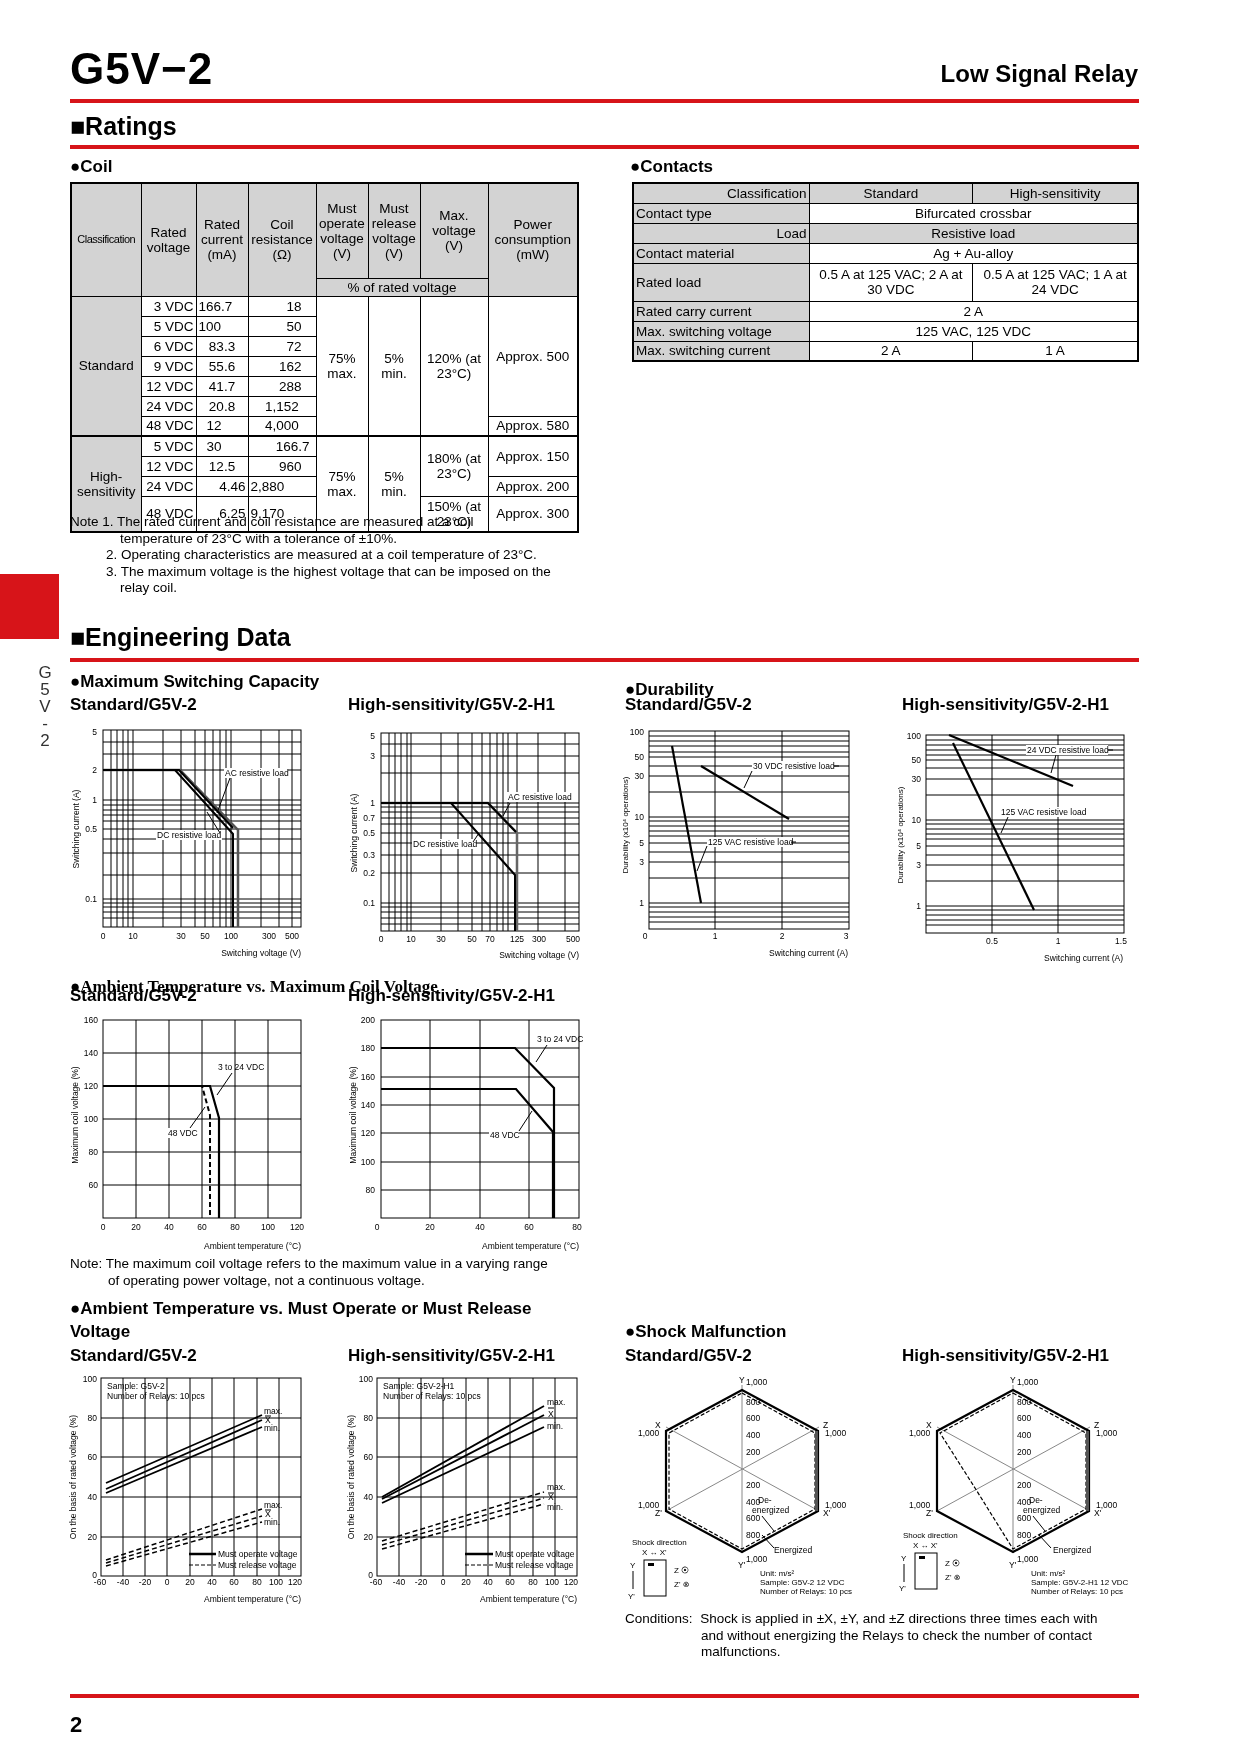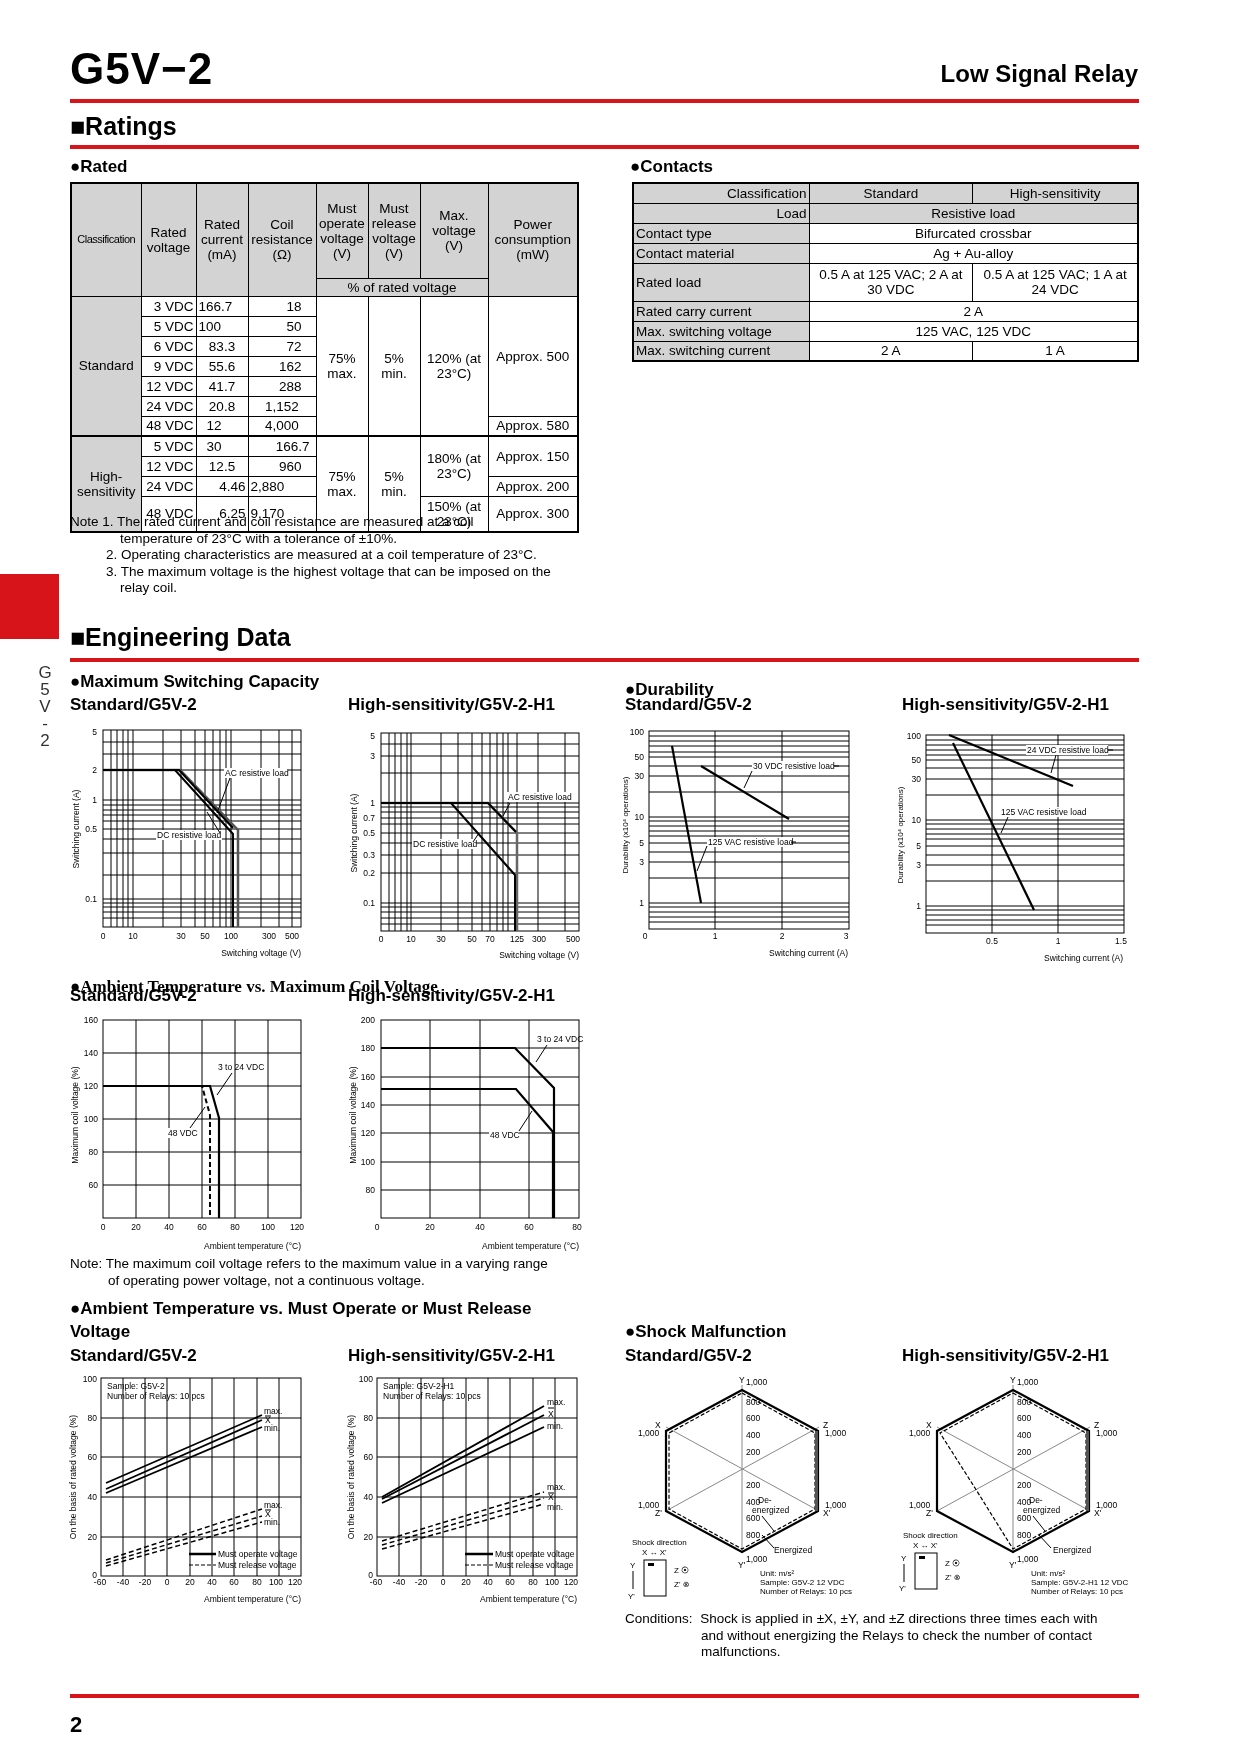--- a/index.html
+++ b/index.html
@@ -37,21 +37,21 @@
   <div>G</div>
   <div>5</div>
   <div>V</div>
   <div>-</div>
   <div>2</div>
 </div>
 
 <div class="abs sec" style="left:70px; top:112px;">■Ratings</div>
 <div class="abs hr red" style="top:145px;"></div>
 
-<div class="abs sub" style="left:70px; top:157px;">●Rated</div>
+<div class="abs sub" style="left:70px; top:157px;">●Coil</div>
 
 <table class="abs tbl-outer" style="left:70px; top:182px; width:509px;">
   <tbody>
       <tr style="height:95px;">
     <td class="g c" rowspan="2" style="width:70px;font-size:11px;letter-spacing:-0.5px;">Classification</td>
     <td class="g c" rowspan="2" style="width:55px;">Rated voltage</td>
     <td class="g c" rowspan="2" style="width:52px;">Rated current (mA)</td>
     <td class="g c" rowspan="2" style="width:68px;text-align:center;">Coil resistance (Ω)</td>
     <td class="g c" style="width:52px;">Must operate voltage (V)</td>
     <td class="g c" style="width:52px;">Must release voltage (V)</td>
@@ -145,27 +145,27 @@
 
 <div class="abs sub" style="left:630px; top:157px;text-align:right;">●Contacts</div>
 <table class="abs tbl-outer" style="left:632px; top:182px; width:507px;">
   <tbody>
       <tr style="height:20px;">
     <td class="g r" style="width:176px">Classification</td>
     <td class="g c">Standard</td>
     <td class="g c">High-sensitivity</td>
   </tr>
   <tr style="height:20px;">
+        <td class="g">Contact type</td>
+        <td class="c" colspan="2">Bifurcated crossbar</td>
+      </tr>
+  <tr style="height:20px;">
     <td class="g r">Load</td>
     <td class="g c" colspan="2">Resistive load</td>
   </tr>
-  <tr style="height:20px;">
-        <td class="g">Contact type</td>
-        <td class="c" colspan="2">Bifurcated crossbar</td>
-      </tr>
   <tr style="height:20px;">
         <td class="g">Contact material</td>
         <td class="c" colspan="2">Ag + Au-alloy</td>
       </tr>
   <tr style="height:38px;">
         <td class="g">Rated load</td>
         <td class="c">0.5 A at 125 VAC; 2 A at 30 VDC</td>
         <td class="c">0.5 A at 125 VAC; 1 A at 24 VDC</td>
       </tr>
   <tr style="height:20px;">

